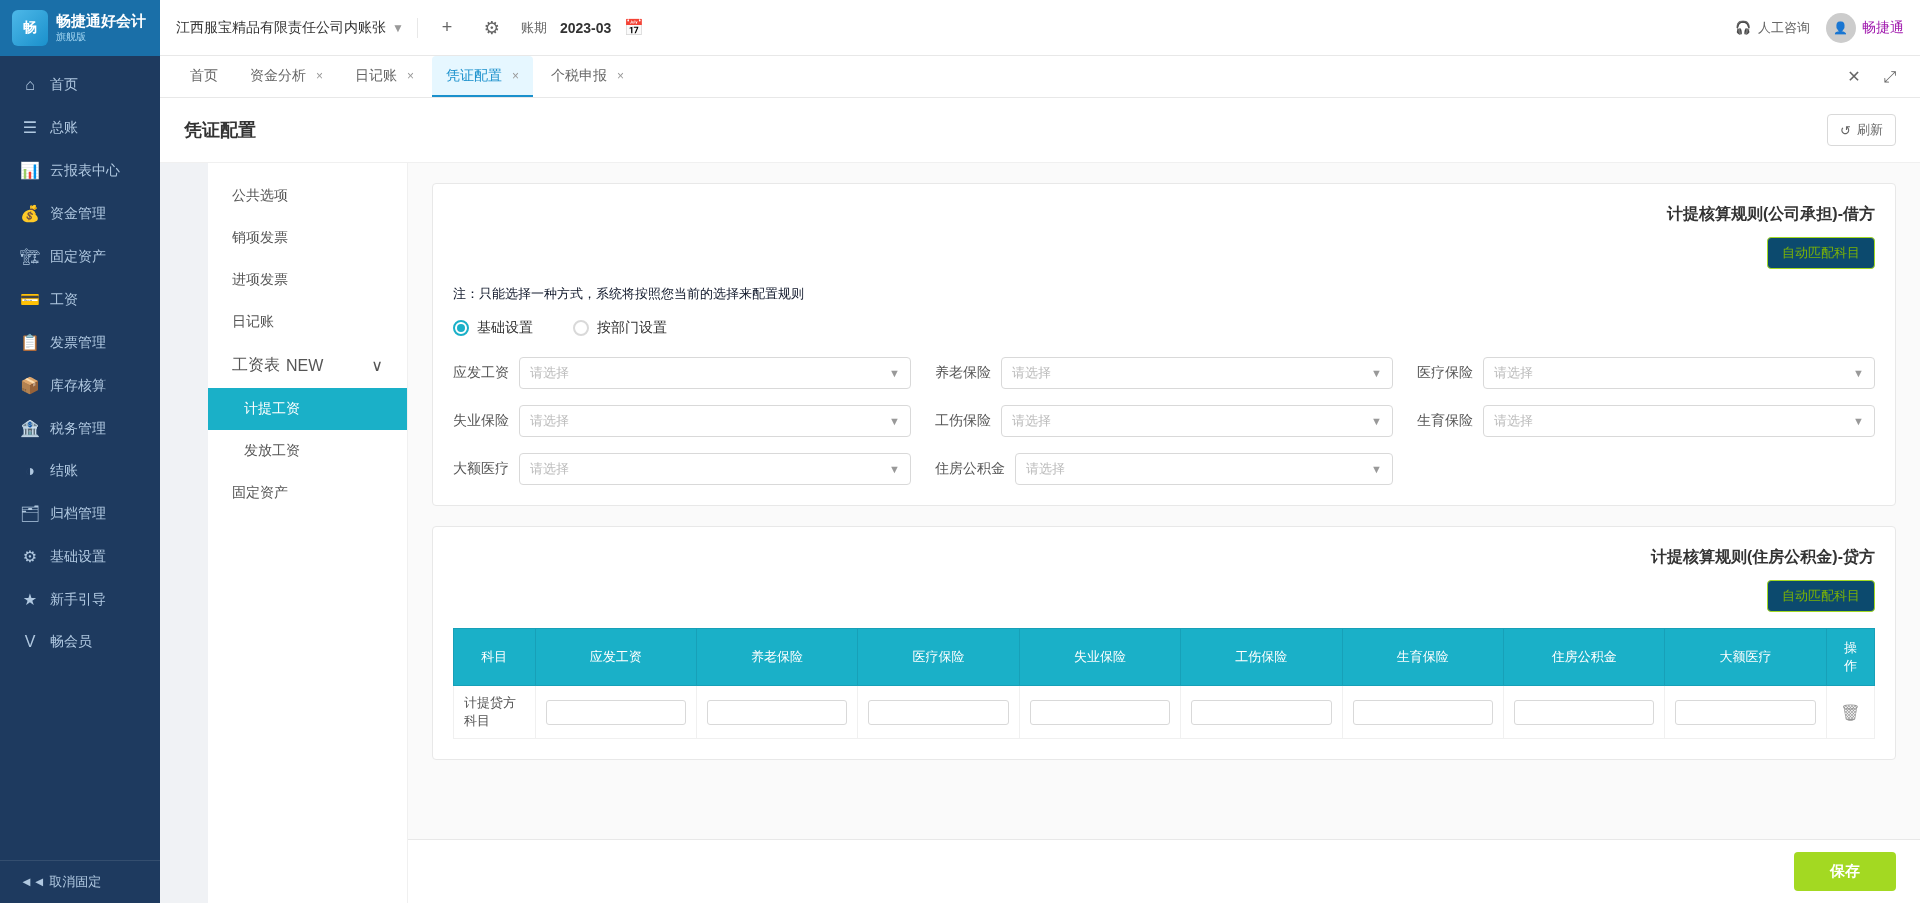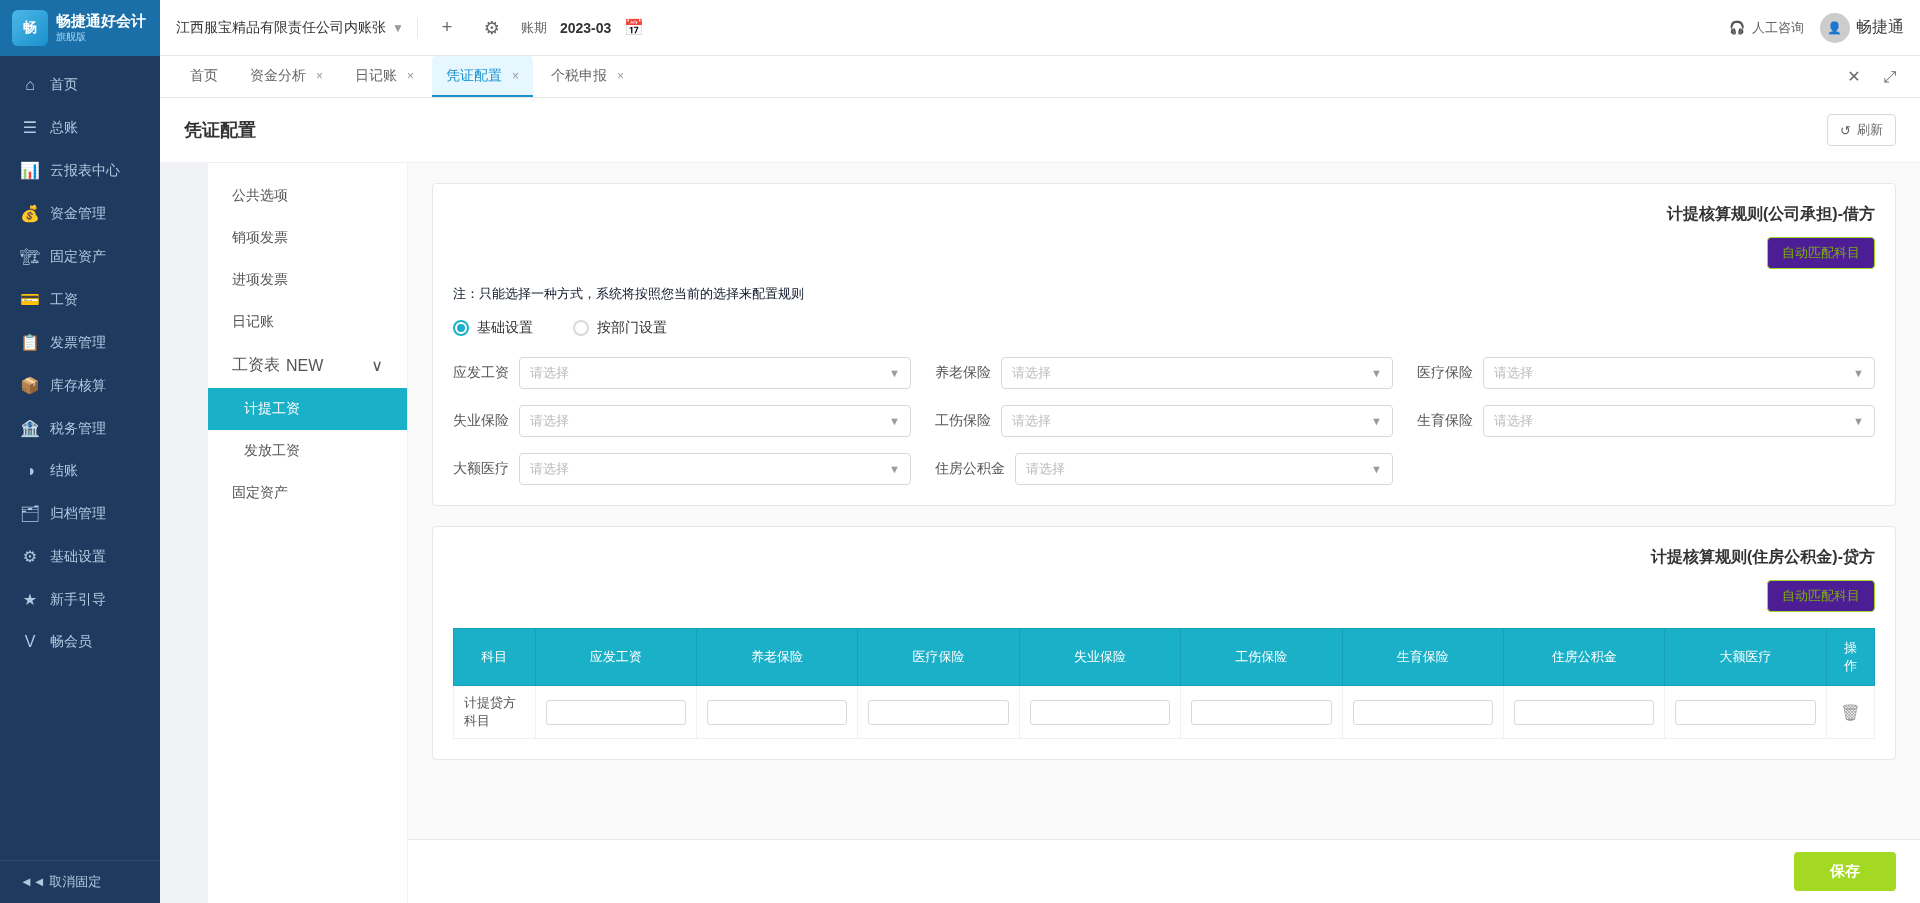--- a/index.html
+++ b/index.html
@@ -75,21 +75,21 @@
       display: flex; align-items: center; justify-content: center;
       color: #666; cursor: pointer; font-size: 18px; border-radius: 4px;
     }
     .period-label { color: #666; font-size: 13px; }
     .period-value { color: #333; font-weight: bold; font-size: 14px; }
     .calendar-icon { color: #1a90cc; cursor: pointer; font-size: 16px; }
     .topbar-right { margin-left: auto; display: flex; align-items: center; gap: 16px; }
     .topbar-right .service { display: flex; align-items: center; gap: 6px; color: #666; font-size: 13px; cursor: pointer; }
     .user-info { display: flex; align-items: center; gap: 6px; cursor: pointer; }
     .user-avatar { width: 30px; height: 30px; background: #ccc; border-radius: 50%; display: flex; align-items: center; justify-content: center; color: white; font-size: 12px; }
-    .user-name { color: #404040; font-size: 16px; }
+    .user-name { color: #a21caf; font-size: 14px; }
 
     
     .tabs {
       background: white;
       display: flex;
       align-items: center;
       padding: 0 16px;
       border-bottom: 1px solid #e8e8e8;
       height: 42px;
       flex-shrink: 0;
@@ -192,21 +192,21 @@
     .section-header-row {
       display: flex;
       align-items: flex-end;
       justify-content: space-between;
       margin-bottom: 16px;
       flex-direction: column;
     }
     .auto-match-btn {
       border: 1px solid #a3d922;
       color: #7cb305;
-      background: #4c1d95;
+      background: #0c4a6e;
       padding: 6px 14px;
       border-radius: 4px;
       cursor: pointer;
       font-size: 13px;
     }
 
     
     .radio-group {
       display: flex; align-items: center; gap: 40px;
       margin-bottom: 20px;

